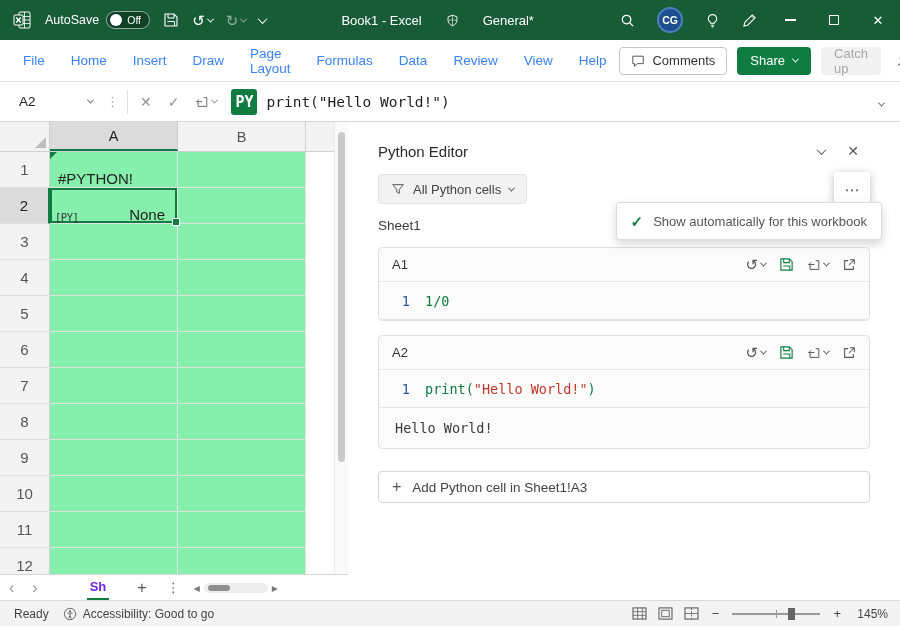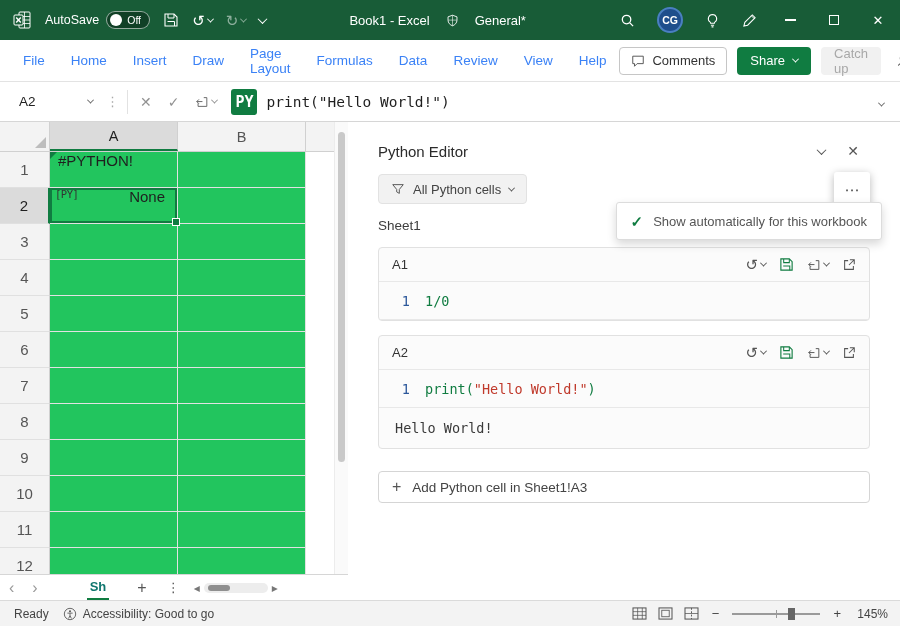--- a/index.html
+++ b/index.html
@@ -12,21 +12,21 @@
   .autosave { display:flex; align-items:center; gap:7px; font-size:12.5px; }
   .toggle { width:44px; height:18px; border-radius:9px; background:rgba(0,0,0,0.30); border:1px solid rgba(255,255,255,0.55); display:flex; align-items:center; gap:5px; padding:0 3px; }
   .knob { width:12px; height:12px; border-radius:50%; background:#fff; flex:0 0 auto; }
   .toggle-label { font-size:10.5px; color:#fff; }
   .tb-ic { display:flex; align-items:center; color:#fff; }
   .glyph { line-height:1; }
   .g15 { font-size:15px; } .g13 { font-size:13px; }
   .dim { opacity:0.5; }
   .chev { display:inline-block; width:7px; height:7px; border-right:1.4px solid currentColor; border-bottom:1.4px solid currentColor; transform:rotate(45deg) translate(-1px,-1px); }
   .chev-xs { width:5px; height:5px; }
-  .tb-center { flex:1; display:flex; justify-content:center; align-items:center; gap:16px; font-size:13px; }
+  .tb-center { flex:1; display:flex; justify-content:center; align-items:center; gap:24px; font-size:13px; }
   .tb-right { display:flex; align-items:center; padding-right:0; }
   .tb-rbtn { padding:0 11px; height:40px; display:flex; align-items:center; color:#fff; }
   .avatar { width:26px; height:26px; border-radius:50%; background:#1E4E8C; border:2px solid #4A7FC1; color:#fff; font-size:10.5px; font-weight:bold; display:flex; align-items:center; justify-content:center; }
   .winbtn { width:44px; height:40px; display:flex; align-items:center; justify-content:center; color:#fff; font-size:13px; }
   .min-shape { width:11px; height:1.5px; background:#fff; }
   .max-shape { width:10px; height:10px; border:1.2px solid #fff; }
 
   
   .ribbon { height:42px; background:#fff; border-bottom:1px solid #E3E3E3; display:flex; align-items:center; padding:0 10px; flex:0 0 auto; }
   .tabs { display:flex; }
@@ -57,35 +57,35 @@
   .colheads { display:flex; height:30px; background:#F3F3F3; border-bottom:1px solid #D0D0D0; font-size:14.5px; color:#555; }
   .corner { width:50px; border-right:1px solid #D0D0D0; position:relative; }
   .corner::after { content:""; position:absolute; right:3px; bottom:3px; border-left:11px solid transparent; border-bottom:11px solid #BDBDBD; }
   .colhead { width:128px; display:flex; align-items:center; justify-content:center; border-right:1px solid #D0D0D0; }
   .colhead.sel { background:#DBDBDB; border-bottom:2px solid #107C41; color:#1f1f1f; }
   .colstub { flex:1; }
 
   .grow { display:flex; height:36px; }
   .rowhdr { width:50px; background:#F3F3F3; border-right:1px solid #D0D0D0; border-bottom:1px solid #E0E0E0; display:flex; align-items:center; justify-content:center; font-size:15px; color:#555; }
   .rowhdr.sel { background:#DBDBDB; border-right:2px solid #107C41; color:#1f1f1f; }
-  .cell { width:128px; background:#22c55e; border-right:1px solid #E2E2E2; border-bottom:1px solid #E2E2E2; display:flex; align-items:flex-start; font-size:15px; color:#1f1f1f; position:relative; }
+  .cell { width:128px; background:#86efac; border-right:1px solid #E2E2E2; border-bottom:1px solid #E2E2E2; display:flex; align-items:flex-end; font-size:15px; color:#1f1f1f; position:relative; }
   .cellstub { flex:1; background:#fff; }
   .cell.a1::before { content:""; position:absolute; left:0; top:0; border-top:7px solid #107C41; border-right:7px solid transparent; }
   .a1-val { padding-left:8px; }
   .cell.sel { box-shadow:inset 0 0 0 2px #107C41; z-index:2; }
   .cell.sel::after { content:""; position:absolute; right:-3px; bottom:-3px; width:6px; height:6px; background:#107C41; border:1px solid #fff; z-index:3; }
   .py-cell-ic { margin-left:5px; font-family:"DejaVu Sans Mono", monospace; font-size:10.5px; letter-spacing:-0.5px; color:#333; }
   .a2-val { margin-left:auto; margin-right:12px; }
 
   .vscroll { position:absolute; top:0; right:0; bottom:0; width:14px; background:#FAFAFA; border-left:1px solid #ECECEC; }
   .vthumb { position:absolute; left:3px; right:3px; top:10px; height:330px; background:#C9C9C9; border-radius:4px; }
 
   .sheetbar { height:26px; flex:0 0 auto; background:#fff; border-top:1px solid #D6D6D6; display:flex; align-items:center; font-size:14px; color:#666; }
   .sb-nav { padding:0 9px; color:#9a9a9a; font-size:16px; }
-  .sheettab { margin-left:40px; height:25px; display:flex; align-items:center; color:#0f766e; font-weight:bold; border-bottom:2px solid #107C41; padding:0 3px; font-size:13px; }
+  .sheettab { margin-left:40px; height:25px; display:flex; align-items:center; color:#6d28d9; font-weight:bold; border-bottom:2px solid #107C41; padding:0 3px; font-size:13px; }
   .sb-plus { margin-left:28px; font-size:16px; color:#555; }
   .sb-dots { margin-left:20px; font-size:13px; color:#555; }
   .hscroll { margin-left:14px; display:flex; align-items:center; gap:4px; }
   .hs-arrow { color:#777; font-size:12px; }
   .hs-track { width:64px; height:10px; background:#EDEDED; border-radius:5px; position:relative; }
   .hs-thumb { position:absolute; left:4px; top:2px; width:22px; height:6px; background:#8F8F8F; border-radius:3px; }
 
   
   .panel { flex:1; position:relative; background:#fff; padding:14px 30px 0 30px; color:#333; }
   .pe-head { display:flex; align-items:center; height:30px; }

